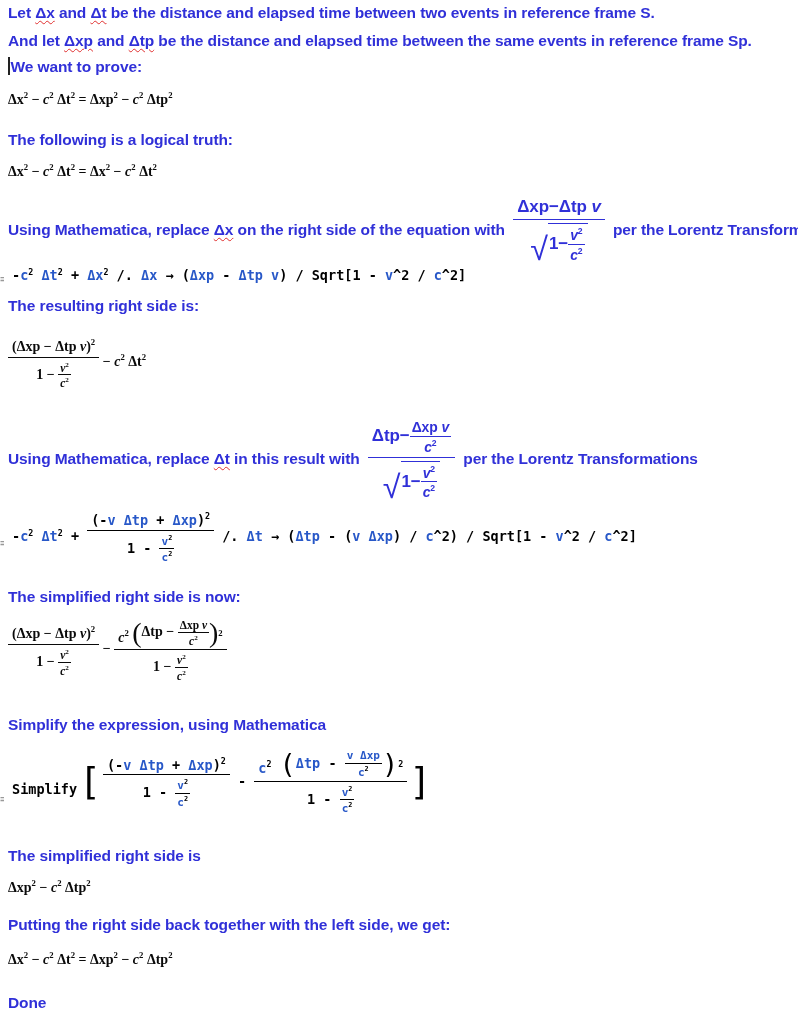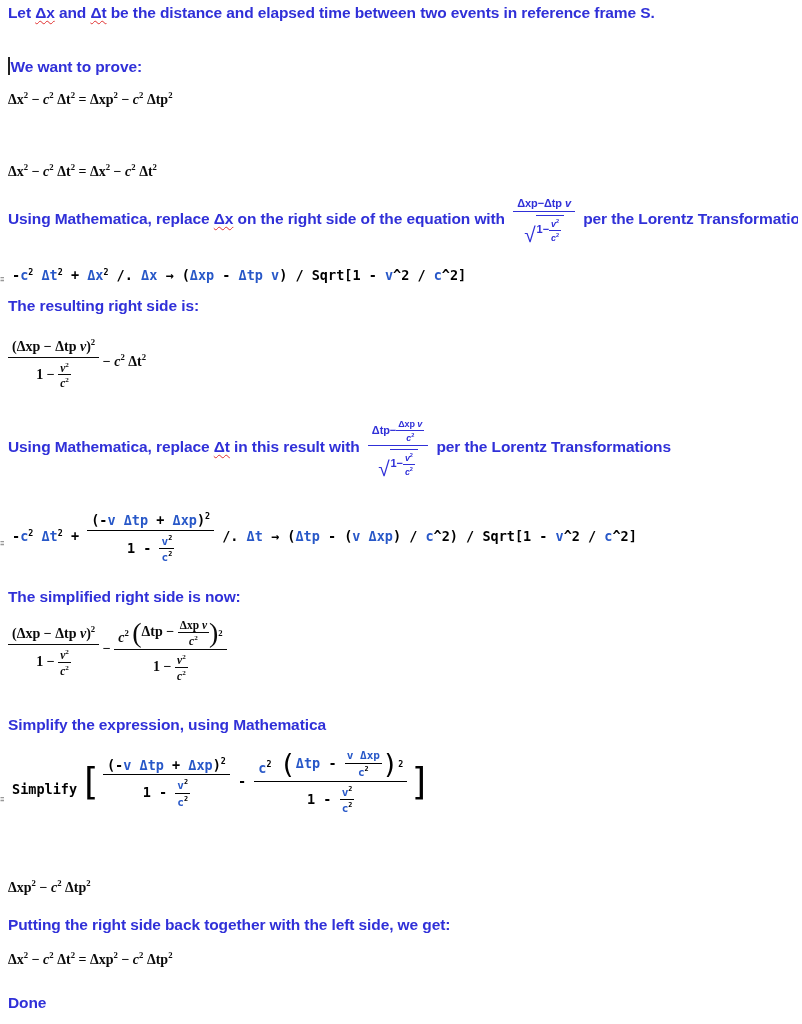--- a/index.html
+++ b/index.html
@@ -33,34 +33,36 @@
   .frac .frac{font-size:0.82em;}
   .frac .frac .fnum{padding:0 2px 1px;}
   .frac .frac .fden{padding:1px 2px 0;}
   .sqrt{display:inline-flex;align-items:flex-end;}
   .sqsym{font-size:1.9em;font-weight:normal;line-height:0.78;}
   .sqbar{display:inline-block;border-top:1.3px solid currentColor;padding:2px 3px 0 1px;}
   .grp{display:inline-flex;align-items:center;}
   .big{font-size:2.0em;font-weight:normal;line-height:0;vertical-align:middle;}
   .bigb{font-size:2.7em;font-weight:normal;line-height:0;vertical-align:middle;margin:0 2px;}
   .grpin{display:inline-block;vertical-align:middle;}
-  .im{display:inline-block;vertical-align:middle;font-size:11px;margin:0 4px;}
+  .im{display:inline-block;vertical-align:middle;font-size:17px;margin:0 4px;}
 </style>
 </head>
 <body>
 
 <div id="notebook">
 
   <div class="cell tcell" style="top:4px"><span class="tok">Let </span><span class="tok sq">Δx</span><span class="tok"> and </span><span class="tok sq">Δt</span><span class="tok"> be the distance and elapsed time between two events in reference frame S.</span></div>
 
+  <div class="cell tcell" style="top:32px"><span class="tok">And let </span><span class="tok sq">Δxp</span><span class="tok"> and </span><span class="tok sq">Δtp</span><span class="tok"> be the distance and elapsed time between the same events in reference frame Sp.</span></div>
 
   <div class="cell tcell" style="top:57px"><span class="cursor"></span><span>We want to prove:</span></div>
 
   <div class="cell ocell" style="top:90px"><span class="tok">Δx</span><sup>2</sup><span class="tok"> − </span><span class="tok it">c</span><sup>2</sup><span class="tok"> Δt</span><sup>2</sup><span class="tok"> = </span><span class="tok">Δxp</span><sup>2</sup><span class="tok"> − </span><span class="tok it">c</span><sup>2</sup><span class="tok"> Δtp</span><sup>2</sup></div>
 
+  <div class="cell tcell" style="top:131px">The following is a logical truth:</div>
 
   <div class="cell ocell" style="top:162px"><span class="tok">Δx</span><sup>2</sup><span class="tok"> − </span><span class="tok it">c</span><sup>2</sup><span class="tok"> Δt</span><sup>2</sup><span class="tok"> = </span><span class="tok">Δx</span><sup>2</sup><span class="tok"> − </span><span class="tok it">c</span><sup>2</sup><span class="tok"> Δt</span><sup>2</sup></div>
 
   <div class="cell tcell" style="top:196px"><span class="tok">Using Mathematica, replace </span><span class="tok sq">Δx</span><span class="tok"> on the right side of the equation with </span><span class="frac im"><span class="fnum"><span class="tok">Δxp−Δtp </span><span class="tok it">v</span></span><span class="fden"><span class="sqrt">
             <span class="sqsym">√</span>
             <span class="sqbar"><span class="tok">1−</span><span class="frac"><span class="fnum"><span class="tok it">v</span><sup>2</sup></span><span class="fden"><span class="tok it">c</span><sup>2</sup></span></span></span>
           </span></span></span><span class="tok"> per the Lorentz Transformations</span></div>
 
   <div class="cell ccell" style="top:266px">
     <span class="inmark" style="top:6px">=</span><span><span class="tok to">-</span><span class="tok tv">c</span><sup>2</sup><span class="tok"> </span><span class="tok tv">Δt</span><sup>2</sup><span class="tok to"> + </span><span class="tok tv">Δx</span><sup>2</sup><span class="tok to">  /. </span><span class="tok tv">Δx</span><span class="tok to"> → (</span><span class="tok tv">Δxp</span><span class="tok to"> - </span><span class="tok tv">Δtp</span><span class="tok"> </span><span class="tok tv">v</span><span class="tok to">) / Sqrt[1 - </span><span class="tok tv">v</span><span class="tok to">^2 / </span><span class="tok tv">c</span><span class="tok to">^2]</span></span>
@@ -94,20 +96,21 @@
           <span class="bigb">[</span>
           <span class="grpin"><span class="frac"><span class="fnum"><span class="tok to">(-</span><span class="tok tv">v</span><span class="tok"> </span><span class="tok tv">Δtp</span><span class="tok to"> + </span><span class="tok tv">Δxp</span><span class="tok to">)</span><sup>2</sup></span><span class="fden"><span class="tok to">1 - </span><span class="frac"><span class="fnum"><span class="tok tv">v</span><sup>2</sup></span><span class="fden"><span class="tok tv">c</span><sup>2</sup></span></span></span></span><span class="tok to"> - </span><span class="frac"><span class="fnum"><span class="tok tv">c</span><sup>2</sup><span class="tok"> </span><span class="grp">
                   <span class="big">(</span>
                   <span class="grpin"><span class="tok tv">Δtp</span><span class="tok to"> - </span><span class="frac"><span class="fnum"><span class="tok tv">v</span><span class="tok"> </span><span class="tok tv">Δxp</span></span><span class="fden"><span class="tok tv">c</span><sup>2</sup></span></span></span>
                   <span class="big">)</span>
                 </span><sup>2</sup></span><span class="fden"><span class="tok to">1 - </span><span class="frac"><span class="fnum"><span class="tok tv">v</span><sup>2</sup></span><span class="fden"><span class="tok tv">c</span><sup>2</sup></span></span></span></span></span>
           <span class="bigb">]</span>
         </span></span>
   </div>
 
+  <div class="cell tcell" style="top:847px">The simplified right side is</div>
 
   <div class="cell ocell" style="top:878px"><span class="tok">Δxp</span><sup>2</sup><span class="tok"> − </span><span class="tok it">c</span><sup>2</sup><span class="tok"> Δtp</span><sup>2</sup></div>
 
   <div class="cell tcell" style="top:916px">Putting the right side back together with the left side, we get:</div>
 
   <div class="cell ocell" style="top:950px"><span class="tok">Δx</span><sup>2</sup><span class="tok"> − </span><span class="tok it">c</span><sup>2</sup><span class="tok">  Δt</span><sup>2</sup><span class="tok"> = </span><span class="tok">Δxp</span><sup>2</sup><span class="tok"> − </span><span class="tok it">c</span><sup>2</sup><span class="tok">  Δtp</span><sup>2</sup></div>
 
   <div class="cell tcell" style="top:994px">Done</div>
 
 </div>

